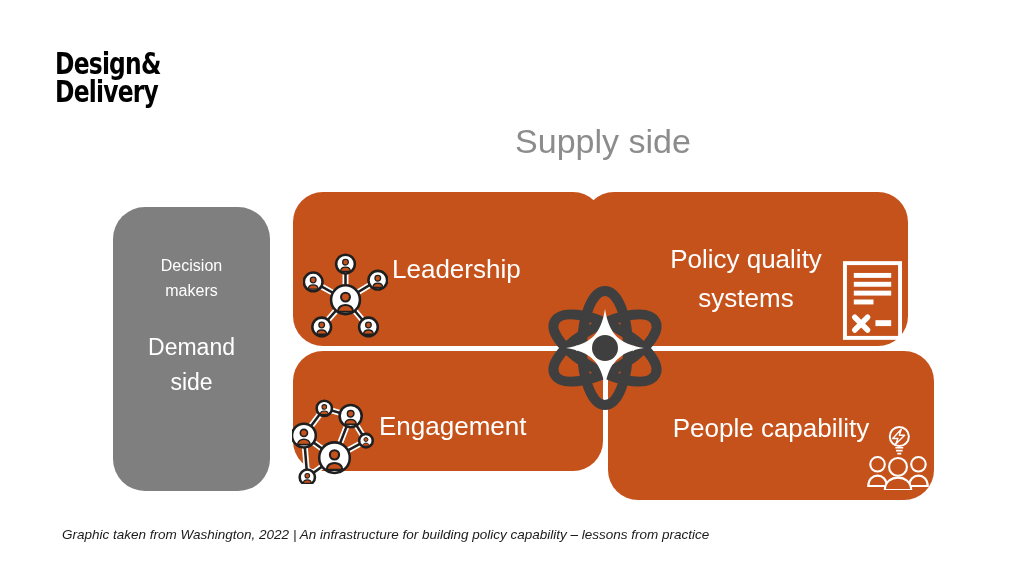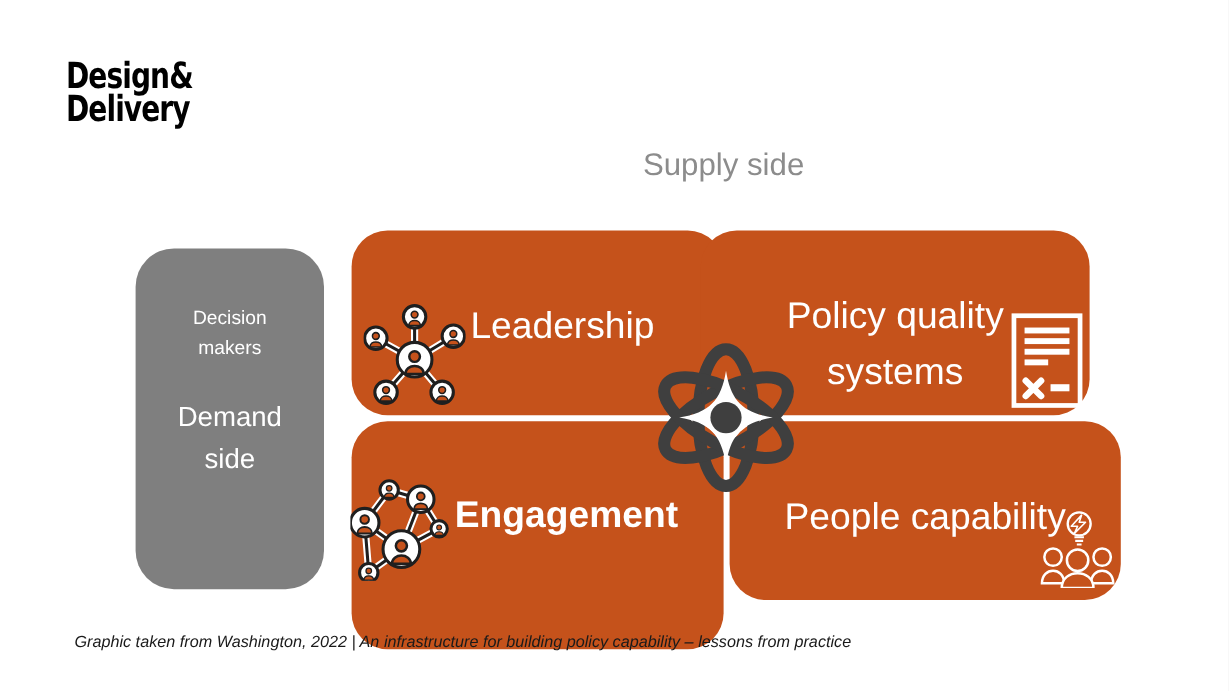--- a/index.html
+++ b/index.html
@@ -12,34 +12,34 @@
     position:relative;width:1024px;height:576px;background:var(--background);
     overflow:hidden;font-family:"Liberation Sans","DejaVu Sans",sans-serif;
   }
   .logo{
     position:absolute;left:55px;top:50px;color:#000;
     font-family:"DejaVu Sans",sans-serif;font-weight:bold;font-size:30px;
     line-height:0.93;letter-spacing:-1px;transform:scaleX(0.78);transform-origin:left top;
   }
   .supply-title{
     position:absolute;left:293px;top:122px;width:620px;text-align:center;
-    font-size:26px;color:var(--heading_gray);
+    font-size:34px;color:var(--heading_gray);
   }
   .demand-box{
     position:absolute;left:113px;top:207px;width:157px;height:284px;
     background:var(--gray_box);border-radius:32px;color:var(--text_white);text-align:center;
   }
   .demand-top{position:absolute;top:47px;left:0;right:0;font-size:16px;line-height:1.55;padding:0 28px;}
   .demand-main{position:absolute;top:123px;left:0;right:0;font-size:23px;line-height:1.5;padding:0 20px;}
   .obox{position:absolute;background:var(--orange);border-radius:30px;color:var(--text_white);}
   #box-leadership{left:293px;top:192px;width:310px;height:154px;}
   #box-policy{left:584px;top:192px;width:324px;height:154px;}
-  #box-engagement{left:293px;top:351px;width:310px;height:190px;font-weight:bold;}
+  #box-engagement{left:293px;top:351px;width:310px;height:120px;}
   #box-people{left:608px;top:351px;width:310px;height:149px;padding-left:16px;}
-  .obox .label{font-size:31px;}
+  .obox .label{font-size:26px;}
   #box-leadership .label{position:absolute;left:99px;top:62px;}
   #box-policy .label{position:absolute;left:0;top:48px;width:100%;text-align:center;line-height:1.5;padding:0 70px;box-sizing:border-box;}
   #box-engagement .label{position:absolute;left:86px;top:60px;}
   #box-people .label{position:absolute;left:0;top:62px;width:100%;text-align:center;}
   .icon-abs{position:absolute;}
   #icon-leadership{left:10px;top:61px;width:85px;height:85px;}
   #icon-engagement{left:-1px;top:48px;width:85px;height:85px;}
   #icon-policy{right:5px;top:68px;width:61px;height:81px;}
   #icon-people{right:3px;top:73px;width:66px;height:66px;}
   #atom{position:absolute;left:540px;top:283px;width:130px;height:130px;}

